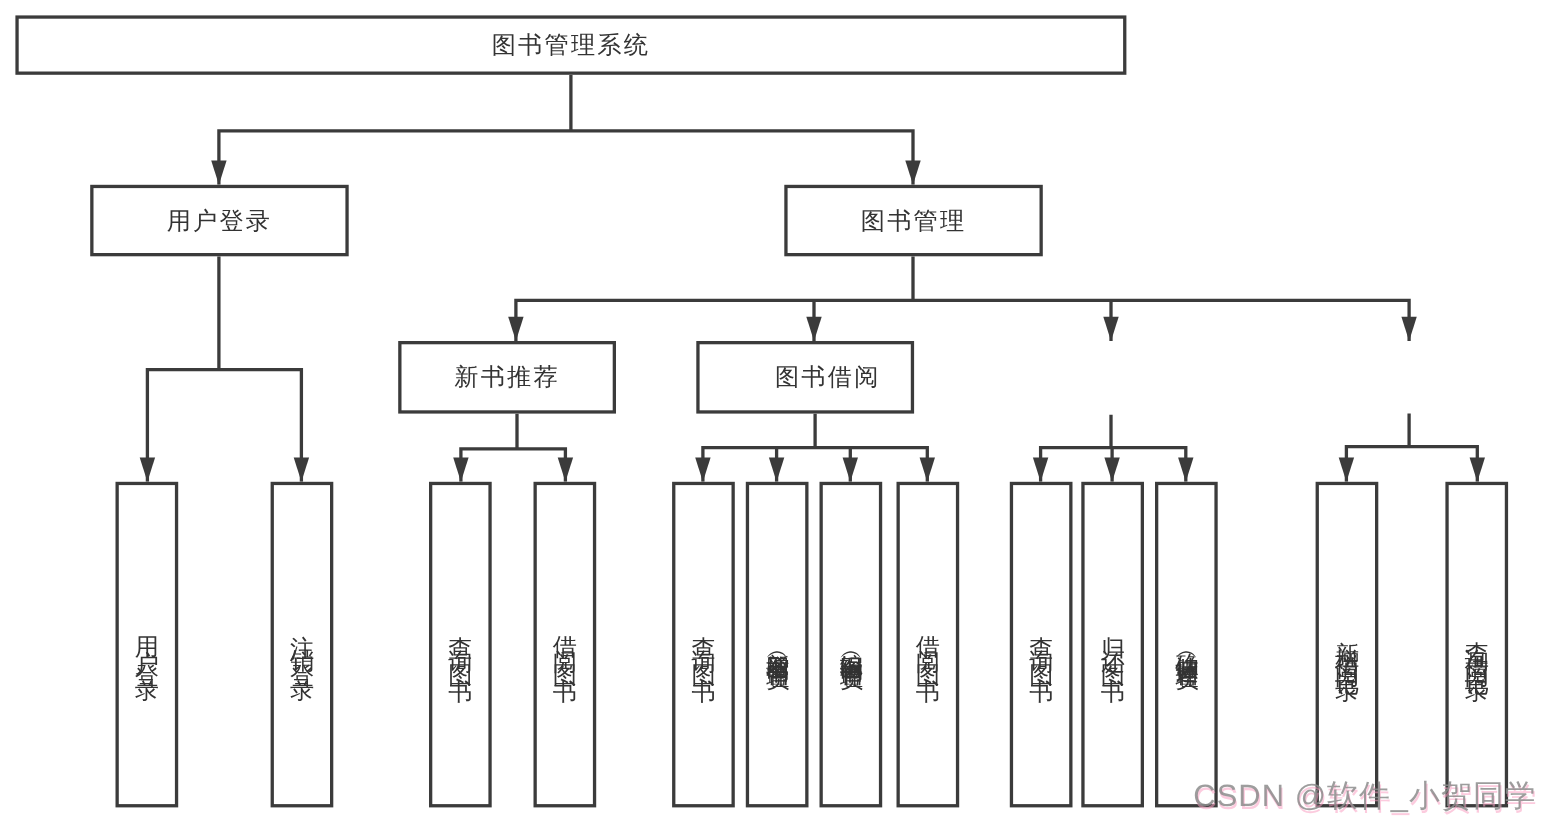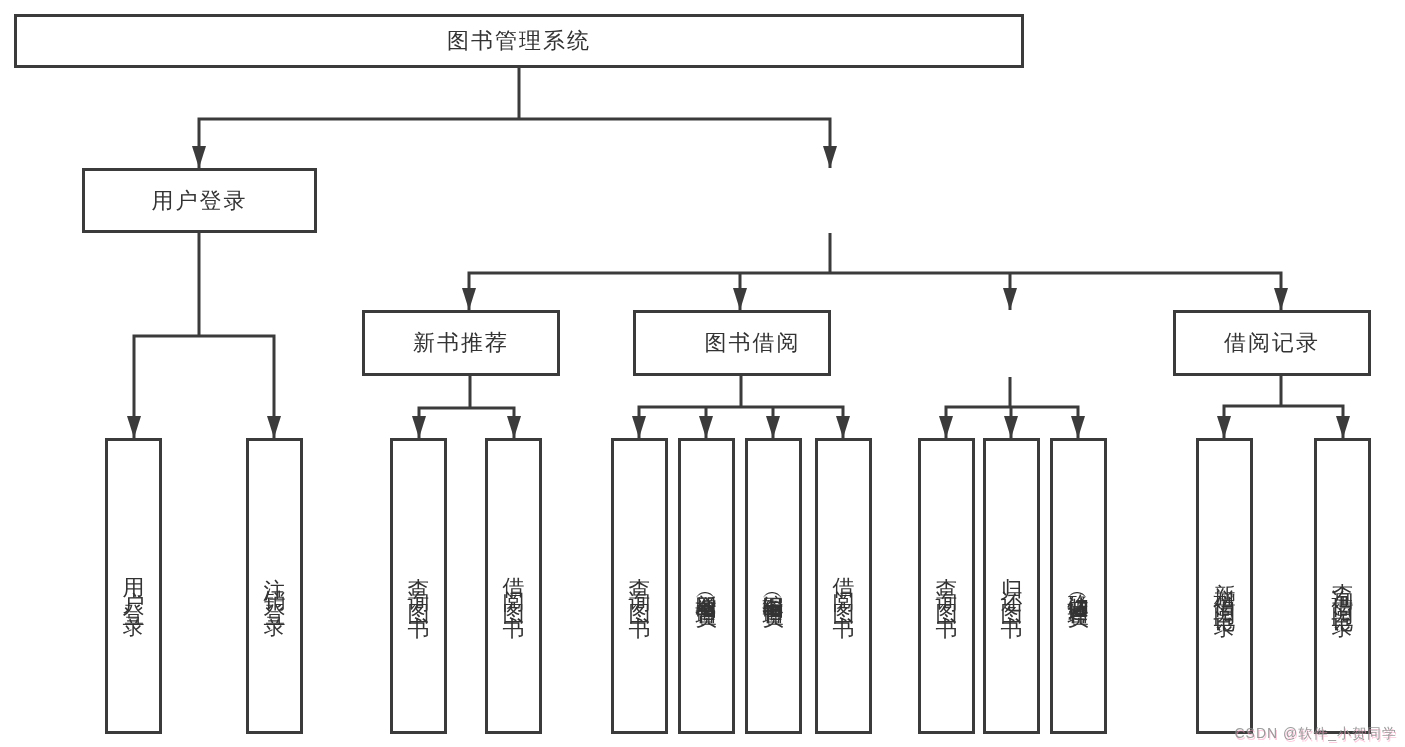--- a/index.html
+++ b/index.html
@@ -31,21 +31,21 @@
     line-height:1.1;
     letter-spacing:13px;
     color:#333333;
     white-space:nowrap;
   }
   .vtext.mid{letter-spacing:7px;}
   .vtext.tight{letter-spacing:2px;font-size:21px;}
   .watermark{
     position:absolute;
     right:8px;bottom:4px;
-    font-size:14px;
+    font-size:28px;
     color:rgba(140,140,140,0.85);
     text-shadow:1px 2px 0 rgba(250,160,195,0.55);
     z-index:3;
     letter-spacing:1px;
   }
 </style>
 </head>
 <body>
 
 <div class="stage">
@@ -90,29 +90,29 @@
     </g>
   </svg>
 
   <div class="node node-root">
     <span>图书管理系统</span>
   </div>
 
   <div class="node lvl2" style="left:82px;">
     <span>用户登录</span>
   </div>
+  <div class="node lvl2" style="left:713px;">
+    <span>图书管理</span>
+  </div>
 
   <div class="node lvl3" style="left:362px;">
     <span>新书推荐</span>
   </div>
   <div class="node lvl3" style="left:633px;padding-left:41px;">
     <span>图书借阅</span>
-  </div>
-  <div class="node lvl3" style="left:1173px;">
-    <span>借阅记录</span>
   </div>
 
   <div class="node leaf" style="left:105px;">
     <span class="vtext">用户登录</span>
   </div>
   <div class="node leaf" style="left:246px;">
     <span class="vtext">注销登录</span>
   </div>
   <div class="node leaf" style="left:390px;">
     <span class="vtext">查询图书</span>

